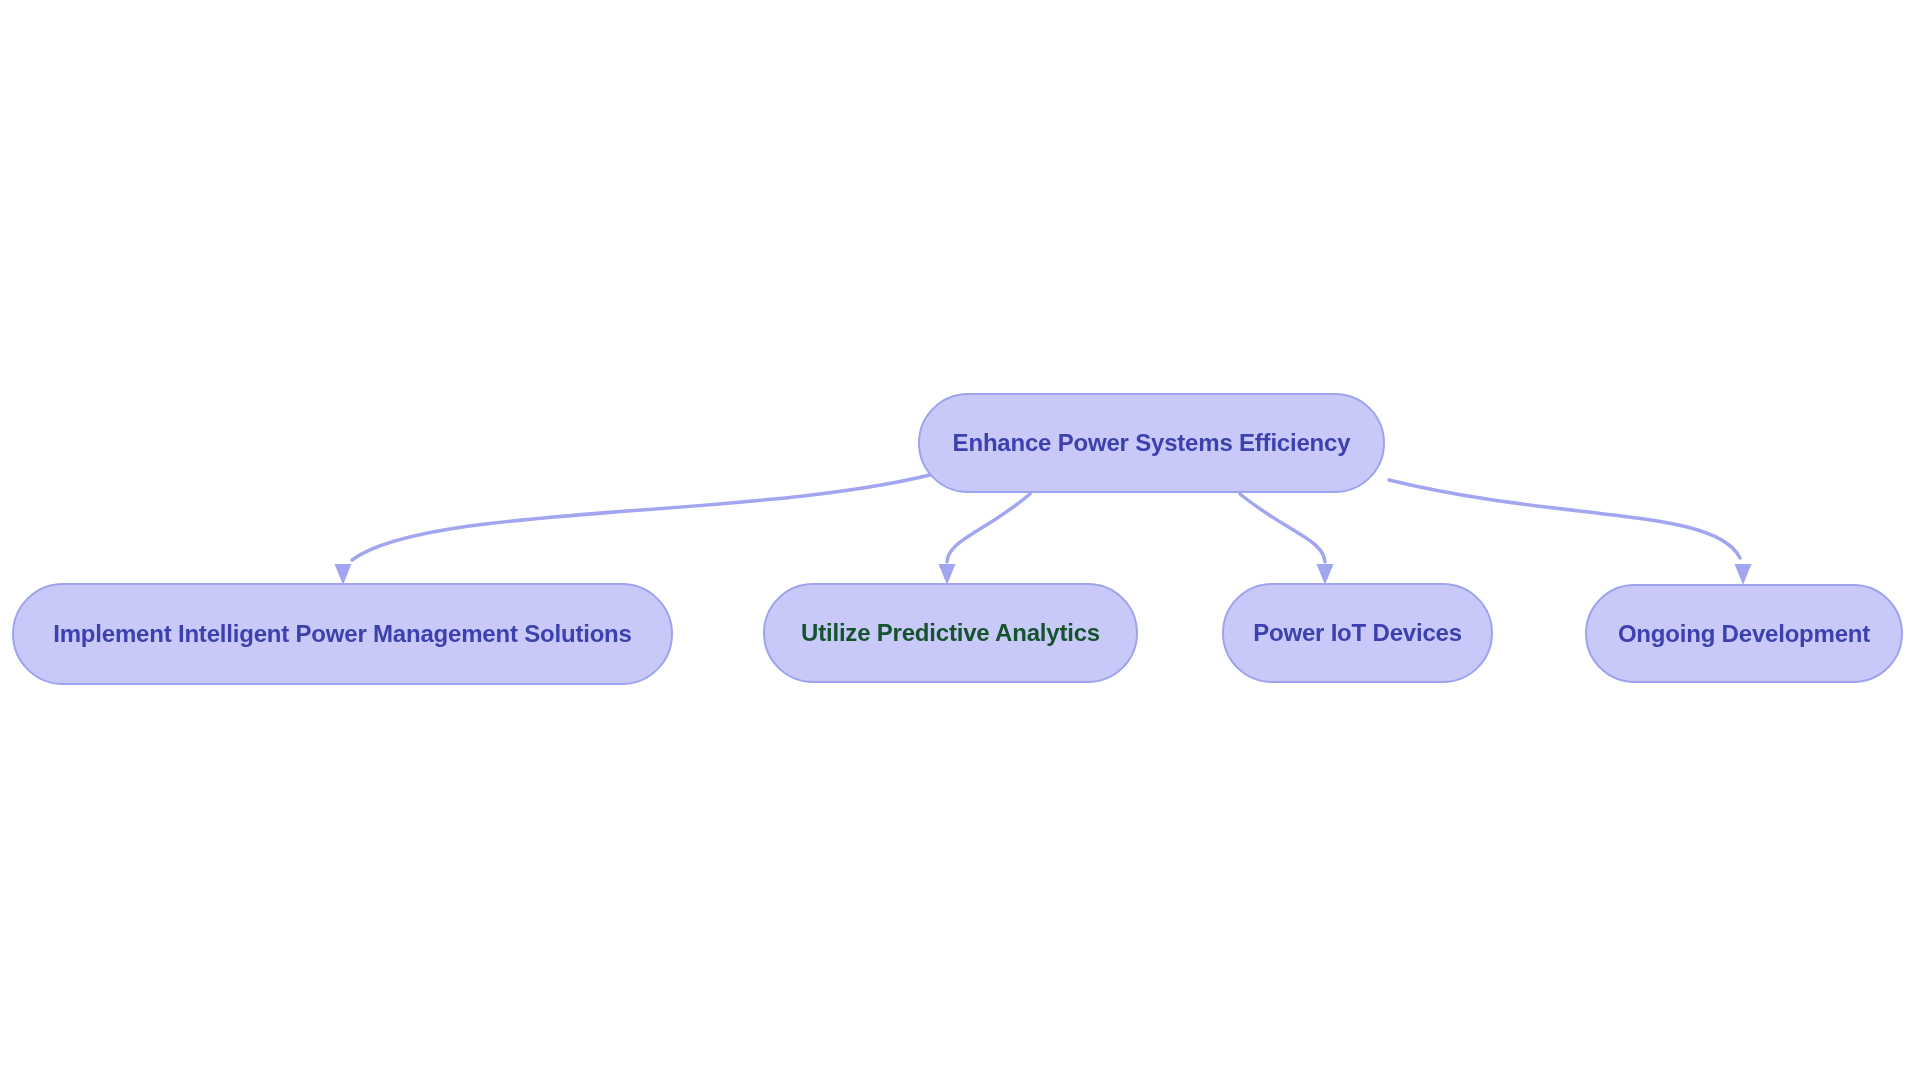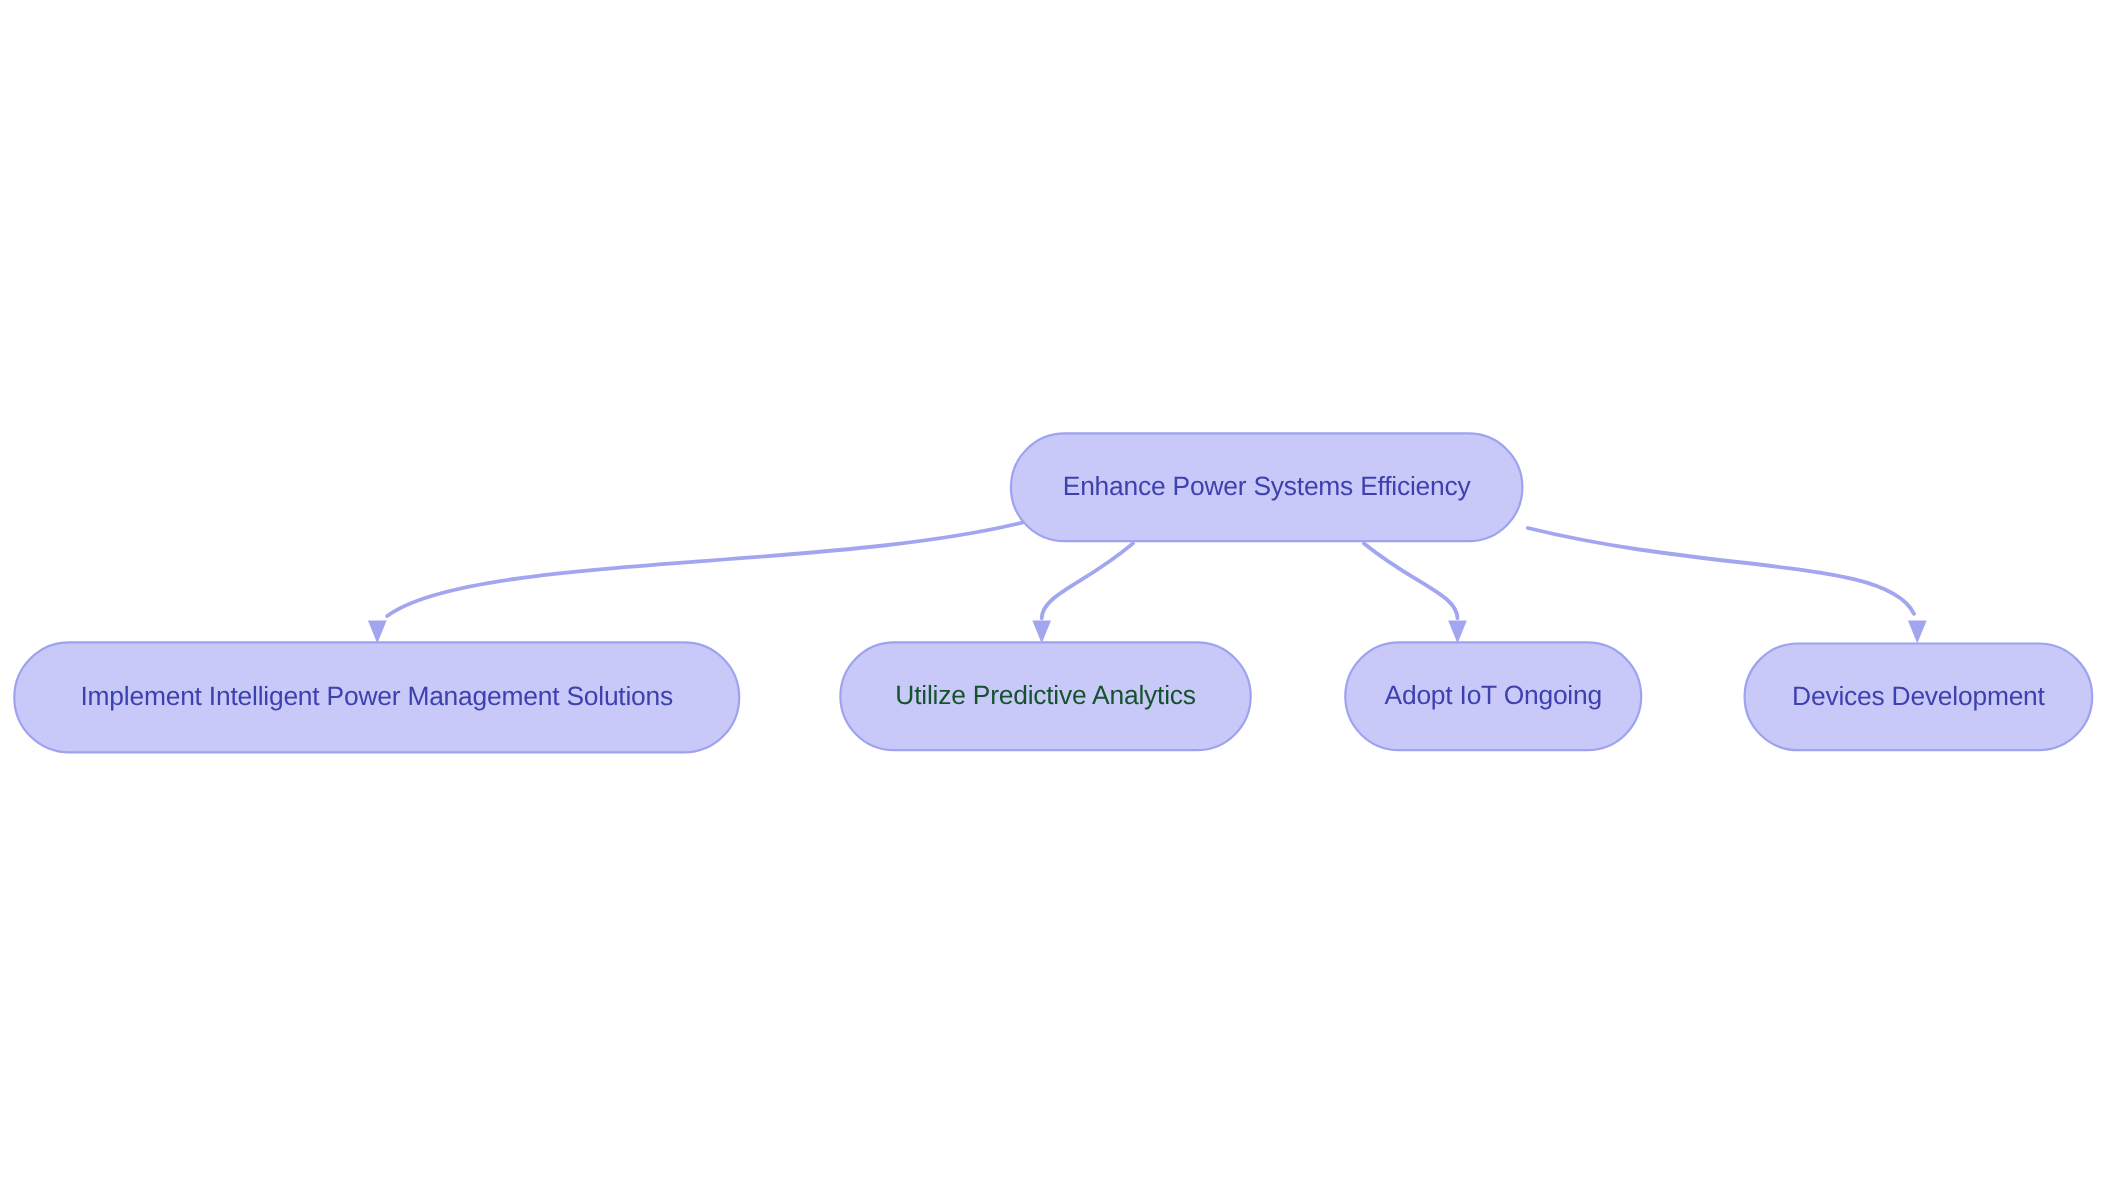--- a/index.html
+++ b/index.html
@@ -26,39 +26,39 @@
     text-align: center;
     font-size: 24px;
     letter-spacing: -0.2px;
     line-height: 1.15;
     padding: 0 18px;
   }
 </style>
 </head>
 <body>
 
-<div class="canvas" style="background: rgb(255, 255, 255);">
+<div class="canvas" style="background: rgb(255, 255, 255); font-weight: bold;">
   <svg id="edge-layer-svg" class="edge-layer" viewBox="0 0 1920 1083" xmlns="http://www.w3.org/2000/svg">
       <path d="M 945 471 C 770 520, 430 502, 352 560" fill="none" stroke="#a2a6f0" stroke-width="3.5" stroke-linecap="round"></path>
       <polygon points="334.5,564 351.5,564 343,585" fill="#a2a6f0"></polygon>
       <path d="M 1030 494 C 985 532, 948 540, 947 562" fill="none" stroke="#a2a6f0" stroke-width="3.5" stroke-linecap="round"></path>
       <polygon points="938.5,564 955.5,564 947,585" fill="#a2a6f0"></polygon>
       <path d="M 1240 494 C 1287 532, 1324 540, 1325 562" fill="none" stroke="#a2a6f0" stroke-width="3.5" stroke-linecap="round"></path>
       <polygon points="1316.5,564 1333.5,564 1325,585" fill="#a2a6f0"></polygon>
       <path d="M 1389 480 C 1560 522, 1715 507, 1740 558" fill="none" stroke="#a2a6f0" stroke-width="3.5" stroke-linecap="round"></path>
       <polygon points="1734.5,564 1751.5,564 1743,585" fill="#a2a6f0"></polygon>
     </svg>
 <div class="flow-node" style="left: 918px; top: 393px; width: 467px; height: 100px; background: rgb(200, 201, 248); border: 2px solid rgb(158, 163, 239); color: rgb(61, 65, 174);">
       <span>Enhance Power Systems Efficiency</span>
     </div>
     <div class="flow-node" style="left: 12px; top: 583px; width: 661px; height: 102px; background: rgb(200, 201, 248); border: 2px solid rgb(158, 163, 239); color: rgb(61, 65, 174);">
       <span>Implement Intelligent Power Management Solutions</span>
     </div>
     <div class="flow-node" style="left: 763px; top: 583px; width: 375px; height: 100px; background: rgb(200, 201, 248); border: 2px solid rgb(158, 163, 239); color: #14532d;">
       <span>Utilize Predictive Analytics</span>
     </div>
     <div class="flow-node" style="left: 1222px; top: 583px; width: 271px; height: 100px; background: rgb(200, 201, 248); border: 2px solid rgb(158, 163, 239); color: rgb(61, 65, 174);">
-      <span>Adopt IoT Ongoing</span>
+      <span>Power IoT Devices</span>
     </div>
     <div class="flow-node" style="left: 1585px; top: 584px; width: 318px; height: 99px; background: rgb(200, 201, 248); border: 2px solid rgb(158, 163, 239); color: rgb(61, 65, 174);">
-      <span>Devices Development</span>
+      <span>Ongoing Development</span>
     </div>
   </div>
 
 </body></html>

